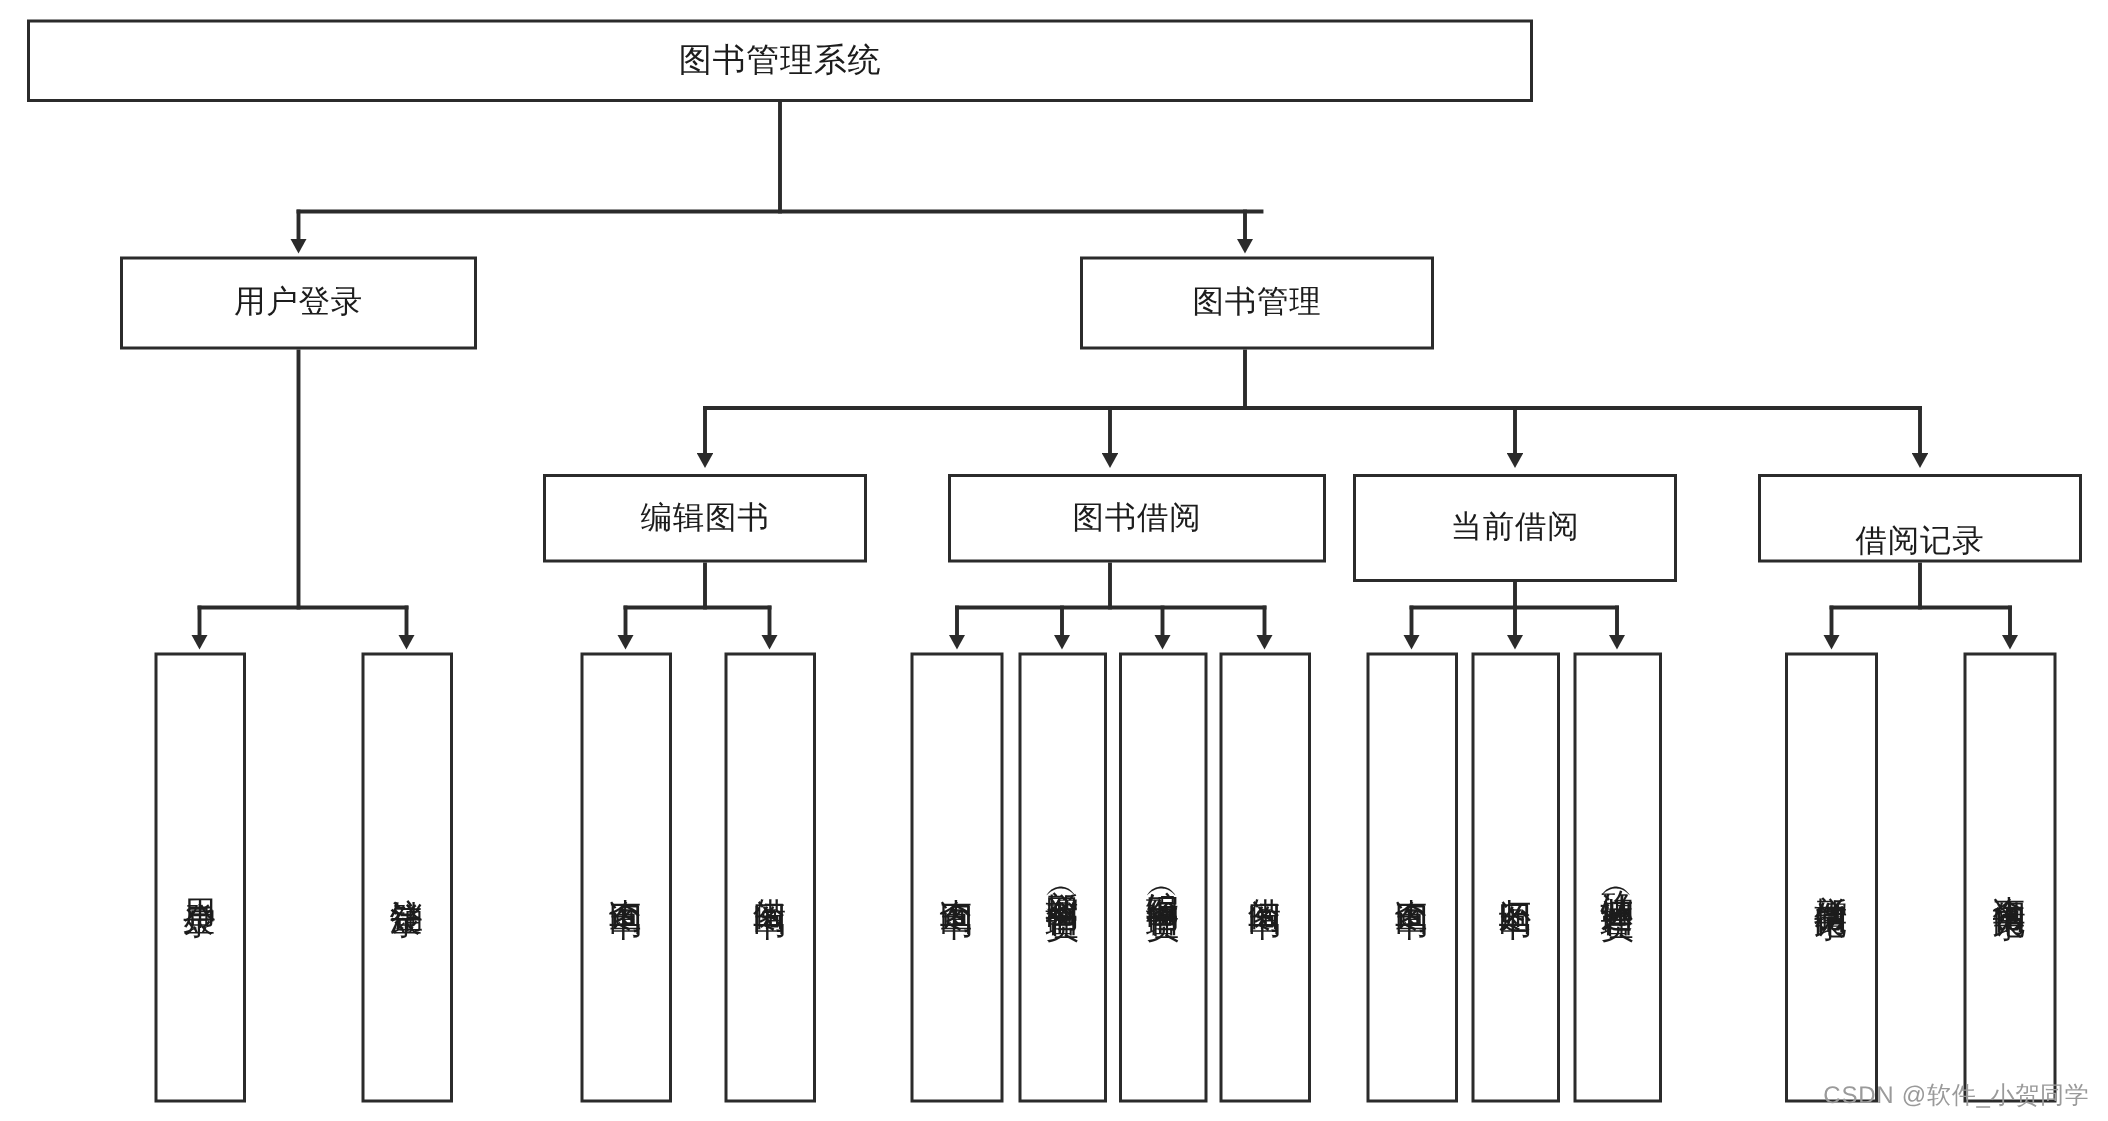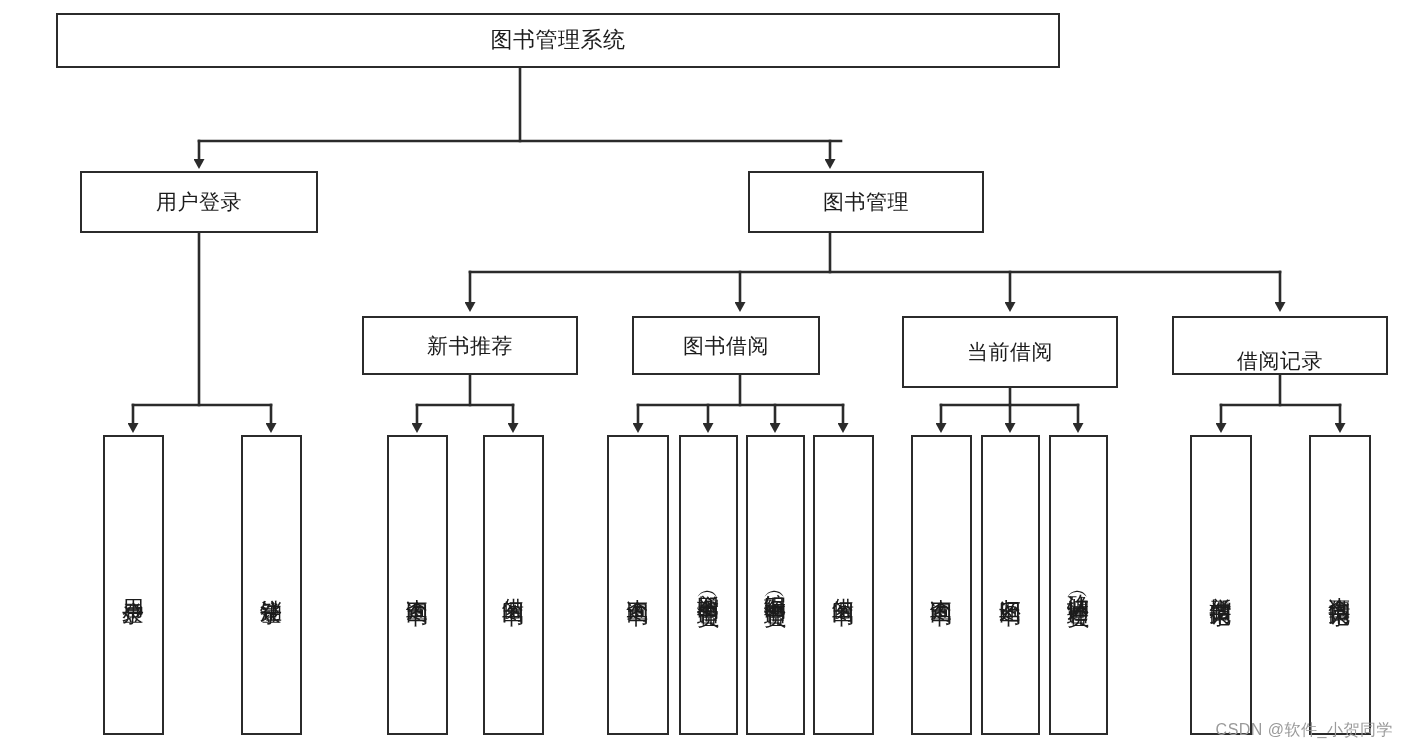--- a/index.html
+++ b/index.html
@@ -125,35 +125,35 @@
       <path d="M1010,405 L1010,424" marker-end="url(#arrowhead)"></path>
       <path d="M1078,405 L1078,424" marker-end="url(#arrowhead)"></path>
 
       <path d="M1280,375 L1280,405"></path>
       <path d="M1221,405 L1340,405"></path>
       <path d="M1221,405 L1221,424" marker-end="url(#arrowhead)"></path>
       <path d="M1340,405 L1340,424" marker-end="url(#arrowhead)"></path>
     </g>
   </svg>
 
-  <div class="node horiz root" style="left:18px; top:13px; width:1004px; height:55px;margin-left:38px;">
+  <div class="node horiz root" style="left:18px; top:13px; width:1004px; height:55px;">
     <span class="node-label">图书管理系统</span>
   </div>
 
   <div class="node horiz" style="left:80px; top:171px; width:238px; height:62px;">
     <span class="node-label">用户登录</span>
   </div>
-  <div class="node horiz" style="left:748px; top:171px; width:236px; height:62px;">
+  <div class="node horiz" style="left:720px; top:171px; width:236px; height:62px;">
     <span class="node-label">图书管理</span>
   </div>
 
   <div class="node horiz" style="left:362px; top:316px; width:216px; height:59px;">
-    <span class="node-label">新书推荐</span>
-  </div>
-  <div class="node horiz" style="left:632px; top:316px; width:188px; height:59px;">
+    <span class="node-label">编辑图书</span>
+  </div>
+  <div class="node horiz" style="left:632px; top:316px; width:252px; height:59px;">
     <span class="node-label">图书借阅</span>
   </div>
   <div class="node horiz" style="left:902px; top:316px; width:216px; height:72px;">
     <span class="node-label">当前借阅</span>
   </div>
   <div class="node horiz" style="left:1172px; top:316px; width:216px; height:59px;align-items:flex-end;">
     <span class="node-label">借阅记录</span>
   </div>
 
   <div class="node vert" style="left:103px; top:435px; width:61px; height:300px;">

